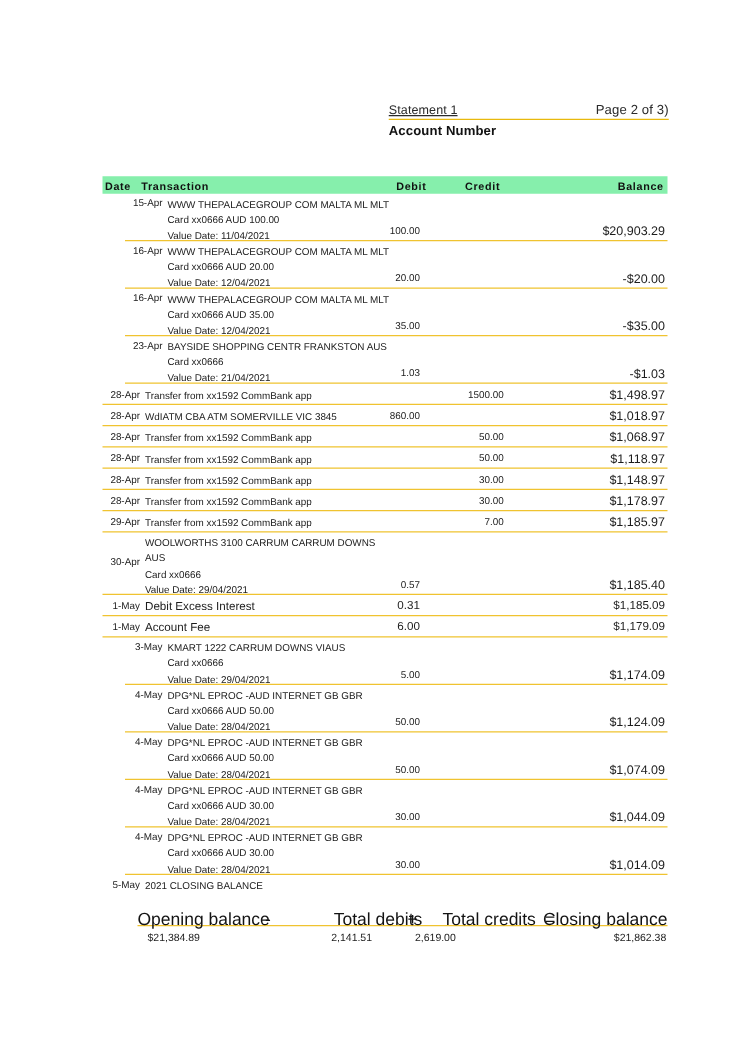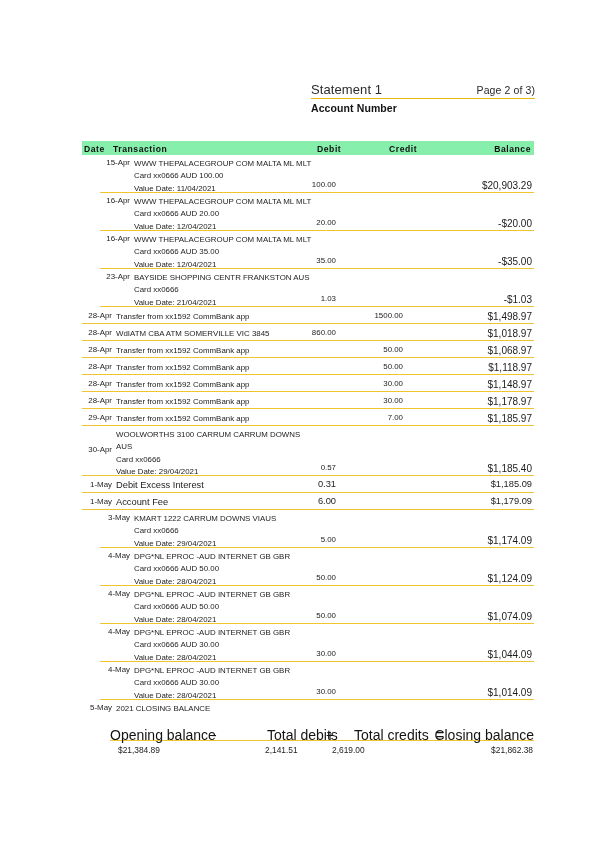--- a/index.html
+++ b/index.html
@@ -30,23 +30,24 @@
     width: 224px;
   }
   .doc-header-line1 {
     display: flex;
     justify-content: space-between;
     align-items: baseline;
     border-bottom: 1.4px solid #e8b90d;
     padding-bottom: 1px;
   }
   .stmt-label {
-    font-size: 13px;
+    font-size: 10px;
     color: #2b2b2b;
     letter-spacing: 0.1px;
+    text-decoration: underline;
   }
   .page-label {
     font-size: 10.5px;
     color: #2b2b2b;
     letter-spacing: 0.1px;
   }
   .acct-number {
     font-size: 10.5px;
     font-weight: bold;
     color: #121212;
@@ -67,21 +68,21 @@
     position: relative;
     font-size: 8.6px;
     font-weight: bold;
     color: #111;
     letter-spacing: 0.55px;
   }
   .txn-head span { position: absolute; top: 2.5px; }
   .h-date   { left: 2px; }
   .h-txn    { left: 31px; }
   .h-debit  { left: 235px; }
-  .h-credit { left: 307px; }
+  .h-credit { left: 290px; }
   .h-bal    { right: 3px; }
 
   .row {
     position: relative;
     border-bottom: 1.6px solid #f0c330;
     box-sizing: border-box;
   }
   .row:last-child { border-bottom: none; }
 
   .r-date {

